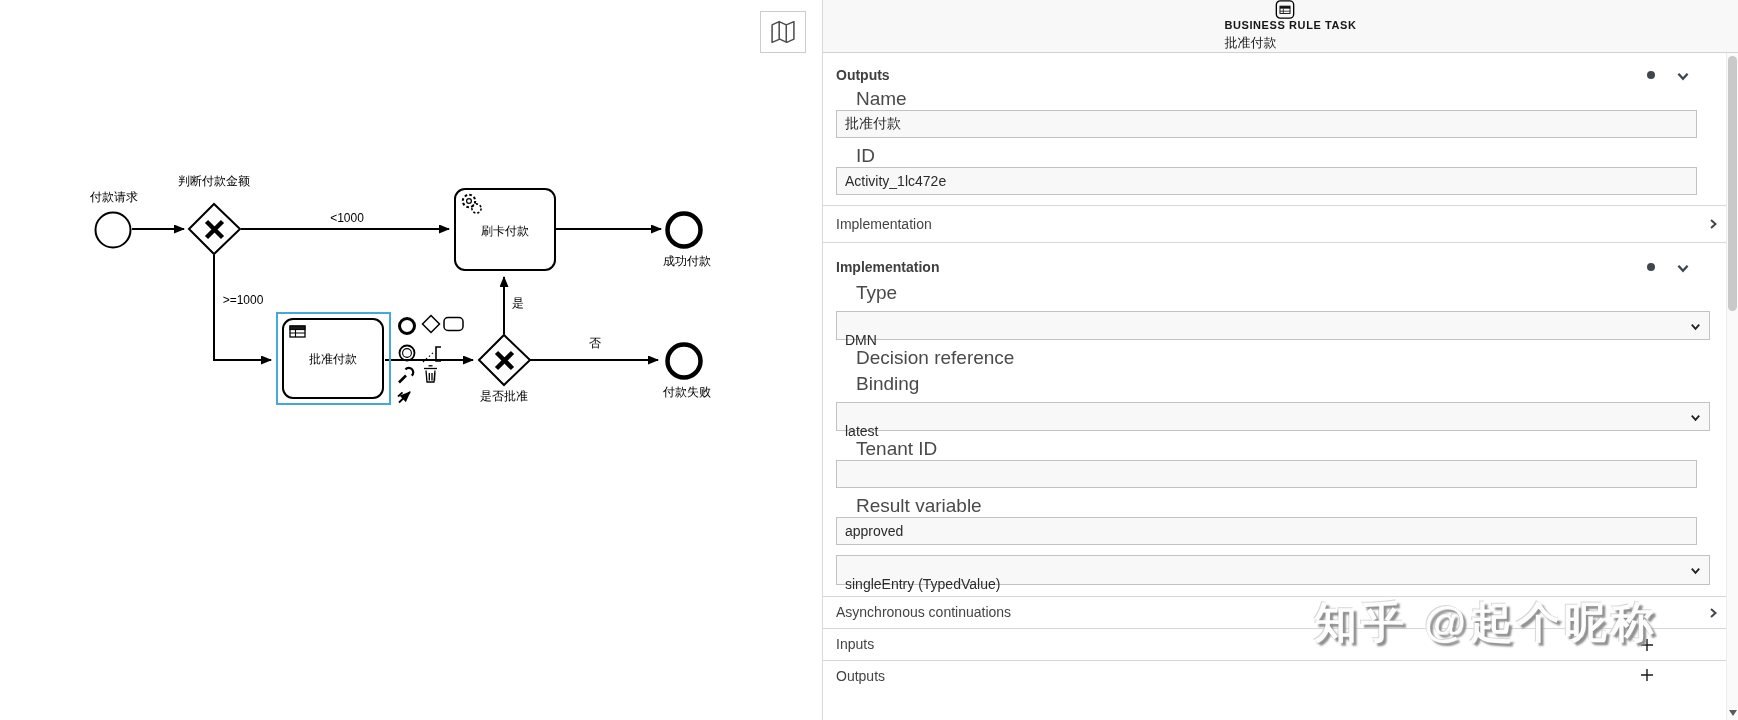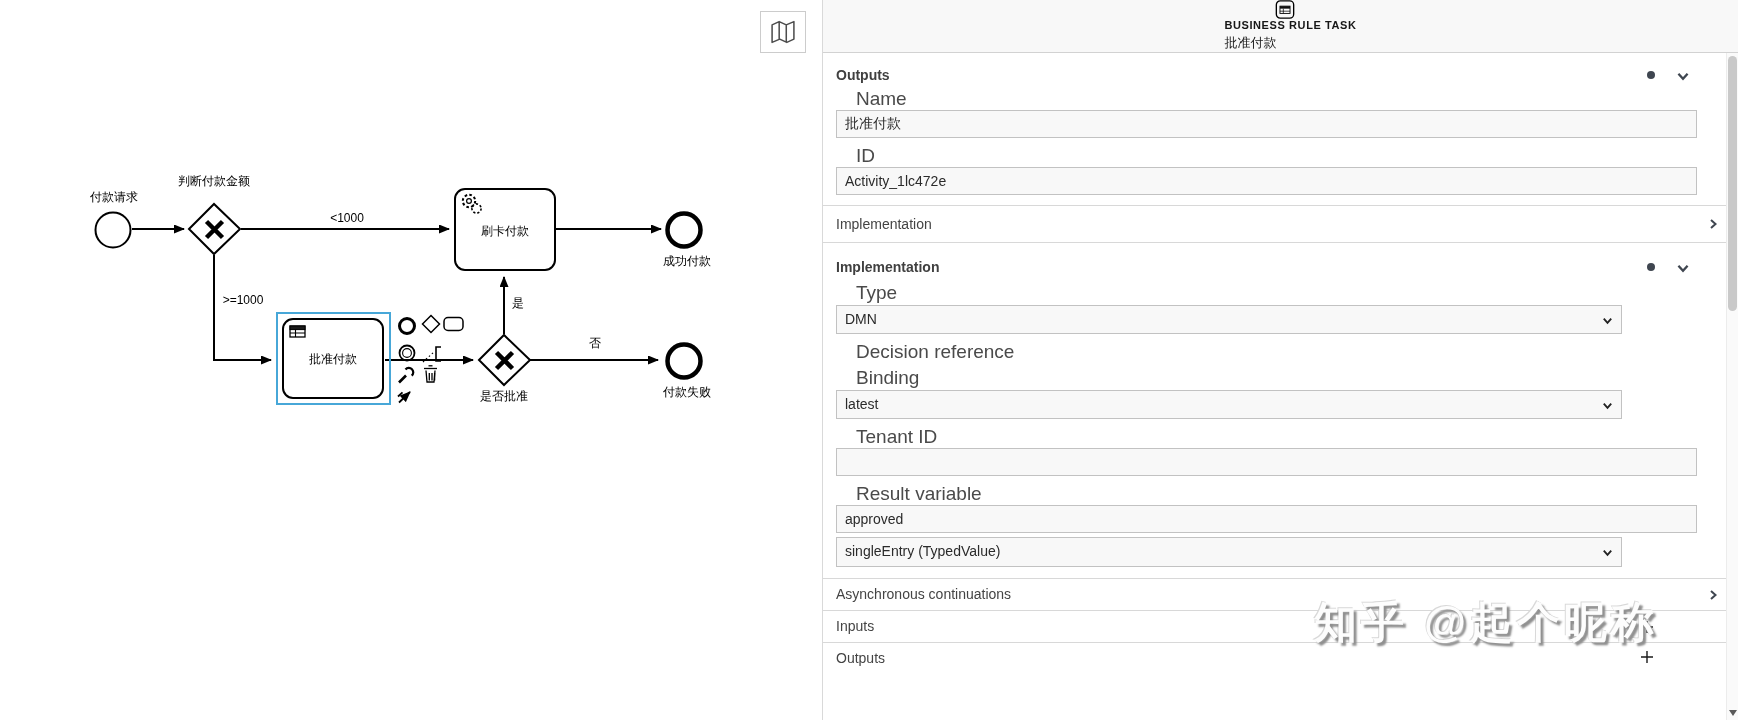--- a/index.html
+++ b/index.html
@@ -38,23 +38,23 @@
   .row-32{height:31px;line-height:31px;}
   .row-out{height:27px;line-height:31px;border-bottom:none;}
   .f-label{display:block;font-size:19px;color:#4a4a4a;height:16px;line-height:16px;margin-left:20px;}
   .lbl-mt4{margin-top:4px;} .lbl-mt6{margin-top:6px;} .lbl-mt10{margin-top:10px;}
   .t-input{
     display:block;width:861px;height:28px;box-sizing:border-box;margin-top:3px;
     background:#f8f8f8;border:1px solid #c2c2c2;font-size:14px;color:#2b2b2b;
     padding:0 8px;font-family:"Liberation Sans",sans-serif;outline:none;
   }
   .sel{
-    position:relative;width:786px;height:29px;box-sizing:border-box;margin-top:4px;
+    position:relative;width:874px;height:29px;box-sizing:border-box;margin-top:10px;
     background:#f8f8f8;border:1px solid #c2c2c2;font-size:14px;color:#2b2b2b;
-    line-height:27px;padding:0 26px 0 8px;cursor:pointer;
+    line-height:27px;padding:15px 26px 0 8px;cursor:pointer;
   }
   .sel .sel-chev{position:absolute;right:7px;top:8px;}
   .dot{position:absolute;right:42px;top:8px;width:8px;height:8px;border-radius:50%;background:#3f4650;}
   .chev-abs{position:absolute;right:6px;top:5px;cursor:pointer;}
   .chev-row{position:absolute;right:6px;top:50%;margin-top:-7px;cursor:pointer;}
   .plus-abs{position:absolute;right:71px;top:50%;margin-top:-8px;cursor:pointer;}
   
   .scrollbar{position:absolute;right:0;top:53px;width:12px;height:667px;background:#fafafa;border-left:1px solid #ececec;box-sizing:border-box;}
   .scroll-thumb{position:absolute;left:1px;top:3px;width:9px;height:255px;background:#c9c9c9;border-radius:5px;cursor:pointer;}
   .scroll-down{position:absolute;left:2px;bottom:4px;width:0;height:0;border-left:4px solid transparent;border-right:4px solid transparent;border-top:6px solid #5a5a5a;}

